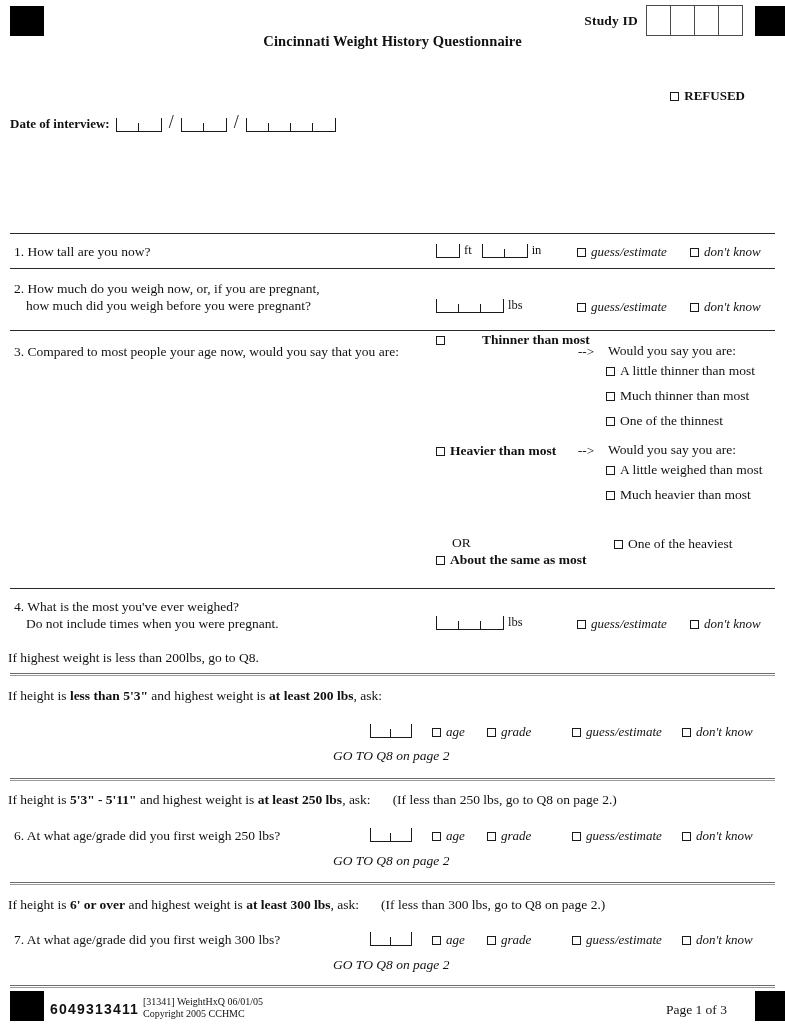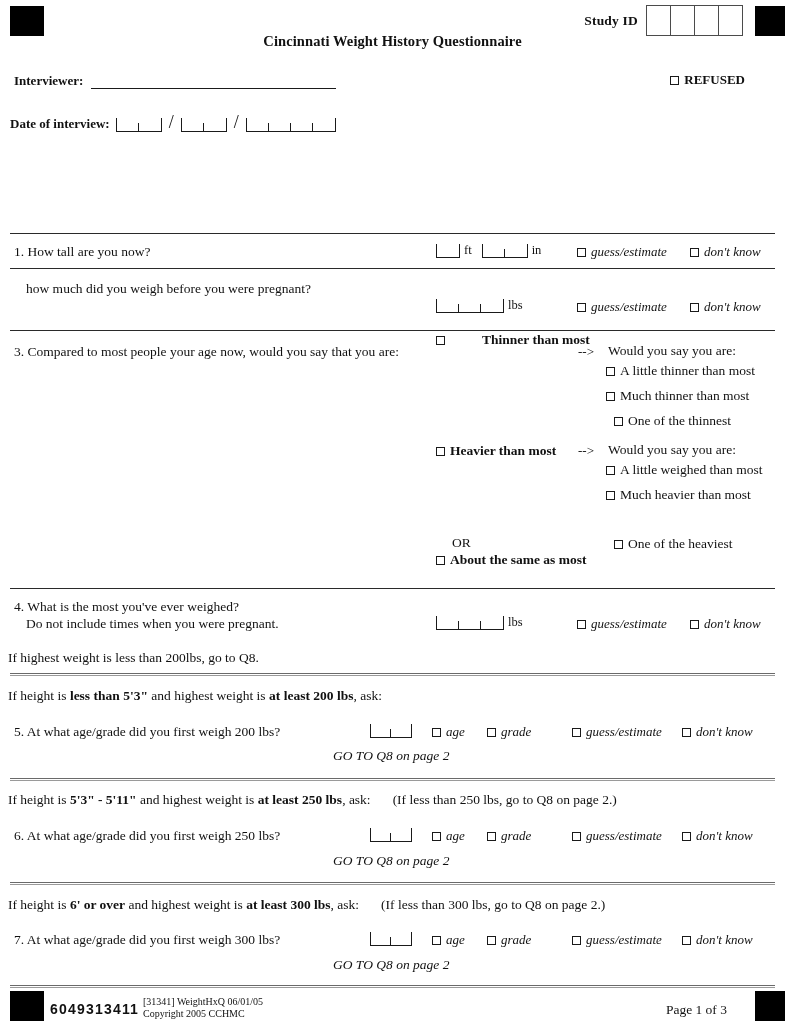--- a/index.html
+++ b/index.html
@@ -85,21 +85,21 @@
   .interviewer-rule {
     width: 245px;
     border-bottom: 1.6px solid #1a1a1a;
     margin-left: 8px;
     height: 12px;
   }
 
   .refused-row {
     position: absolute;
     right: 40px;
-    top: 72px;
+    top: 88px;
     display: flex;
     align-items: center;
     font-weight: bold;
     font-size: 13px;
     justify-content: space-between;
   }
 
   .date-row {
     position: absolute;
     left: 10px;
@@ -275,24 +275,20 @@
     <span class="studyid-boxes">
       <span class="studyid-cell"></span>
       <span class="studyid-cell"></span>
       <span class="studyid-cell"></span>
       <span class="studyid-cell"></span>
     </span>
   </div>
 
   <div class="form-title">Cincinnati Weight History Questionnaire</div>
 
-  <div class="interviewer-row">
-    <span class="interviewer-label">Interviewer:</span>
-    <span class="interviewer-rule"></span>
-  </div>
 
   <div class="refused-row">
     <span class="cb"></span>
     <span>REFUSED</span>
   </div>
 
   <div class="date-row">
     <span class="date-label">Date of interview:</span>
     <span class="comb">
       <span class="cell"></span>
@@ -334,20 +330,22 @@
     <span>guess/estimate</span>
   </div>
   <div class="cb-item ital" style="position:absolute; left:690px; top:244px;">
     <span class="cb"></span>
     <span>don't know</span>
   </div>
 
   <div class="rule" style="top:268px;"></div>
 
   <div class="q-text" style="left:14px; top:280px;">
+    <div><span>2.</span>
+      <span>How much do you weigh now, or, if you are pregnant,</span></div>
     <div style="padding-left:12px;"><span>how much did you weigh before you were pregnant?</span></div>
   </div>
   <div class="ans-inline" style="left:436px; top:298px;">
     <span class="comb">
       <span class="cell"></span>
       <span class="cell"></span>
       <span class="cell"></span>
     </span>
     <span class="unit">lbs</span>
   </div>
@@ -374,21 +372,21 @@
   <div class="q3-arrow" style="left:578px; top:344px;">--&gt;</div>
   <div class="q3-sub-head" style="left:608px; top:343px;">Would you say you are:</div>
   <div class="q3-sub" style="left:606px; top:363px;">
     <span class="cb"></span>
     <span>A little thinner than most</span>
   </div>
   <div class="q3-sub" style="left:606px; top:388px;">
     <span class="cb"></span>
     <span>Much thinner than most</span>
   </div>
-  <div class="q3-sub" style="left:606px; top:413px;margin-left:8px;">
+  <div class="q3-sub" style="left:606px; top:413px;">
     <span class="cb"></span>
     <span>One of the thinnest</span>
   </div>
 
   <div class="q3-opt-main" style="left:436px; top:443px;">
     <span class="cb"></span>
     <span>Heavier than most</span>
   </div>
   <div class="q3-arrow" style="left:578px; top:443px;">--&gt;</div>
   <div class="q3-sub-head" style="left:608px; top:442px;">Would you say you are:</div>
@@ -436,24 +434,20 @@
   </div>
 
   <div class="instr" style="top:650px;">If highest weight is less than 200lbs, go to Q8.</div>
 
   <div class="rule thick" style="top:673px;"></div>
 
   <div class="instr" style="top:688px;">
     <span>If height is </span><b>less than 5'3"</b><span> and highest weight is </span><b>at least 200 lbs</b><span>, ask:</span>
   </div>
 
-  <div class="q-text" style="left:14px; top:723px;">
-    <span>5.</span>
-    <span>At what age/grade did you first weigh 200 lbs?</span>
-  </div>
   <div class="ans-inline" style="left:370px; top:724px;">
     <span class="comb narrow">
       <span class="cell"></span>
       <span class="cell"></span>
     </span>
   </div>
   <div class="cb-item ital" style="position:absolute; left:432px; top:724px;">
     <span class="cb"></span>
     <span>age</span>
   </div>

